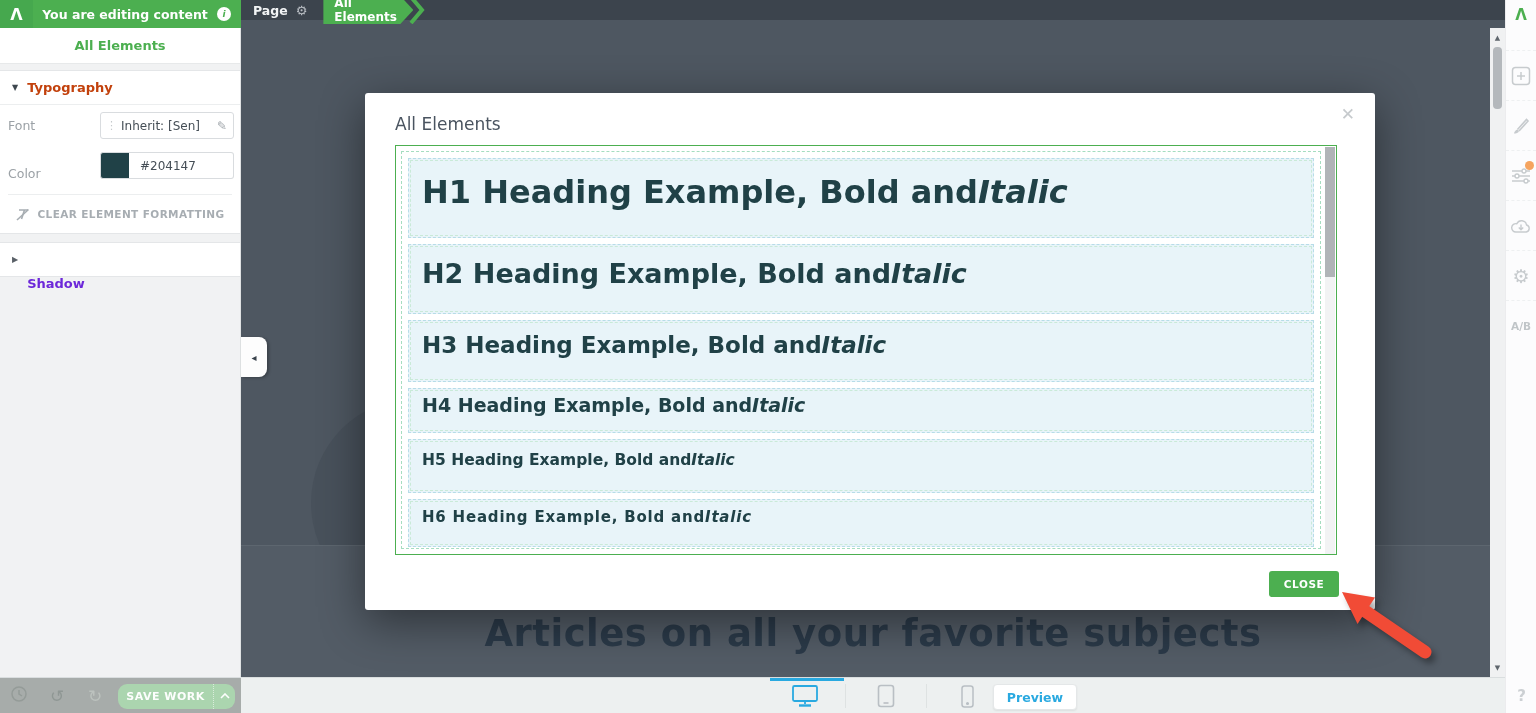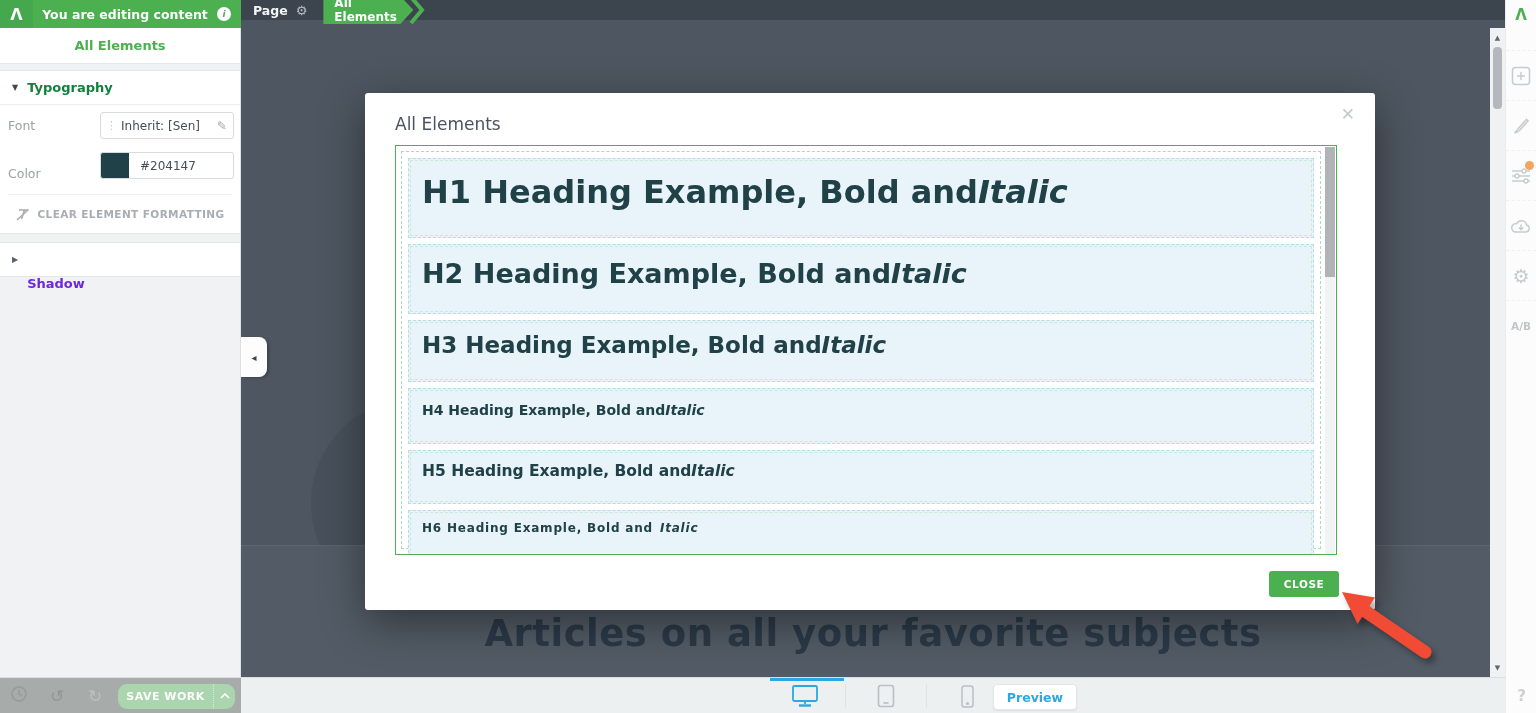--- a/index.html
+++ b/index.html
@@ -13,21 +13,21 @@
   .info-badge { width:14px; height:14px; background:#fff; color:#4caf50; border-radius:50%; font-size:9px; font-weight:bold; font-style:italic; display:flex; align-items:center; justify-content:center; margin-right:10px; }
 
   
   .sidebar { position:absolute; left:0; top:28px; width:241px; height:650px; background:#f1f2f3; border-right:1px solid #dfe2e3; }
   .sb-title { height:36px; background:#fff; border-bottom:1px solid #e7e9ea; color:#4caf50; font-size:13px; font-weight:bold; display:flex; align-items:center; justify-content:center; }
   .card { background:#fff; border-top:1px solid #e4e6e8; border-bottom:1px solid #e4e6e8; }
   .card.typography { margin-top:6px; }
   .card-header { height:33px; display:flex; align-items:center; padding-left:12px; cursor:pointer; }
   .tri { font-size:8px; color:#3e474f; margin-right:9px; }
   .tri.gray { color:#596067; }
-  .card-header-label { font-size:13px; font-weight:bold; color:#15803d; }
+  .card-header-label { font-size:13px; font-weight:bold; color:#c2410c; }
   .hdr-divider { border-top:1px solid #eceeef; }
   .prop-row { position:relative; height:41px;padding-left:24px; }
   .prop-label { position:absolute; left:8px; top:13px; font-size:12.5px; color:#9ba1a6; }
   .font-input { position:absolute; left:100px; top:7px; width:134px; height:27px; background:#fff; border:1px solid #d9dcdf; border-radius:3px; display:flex; align-items:center; }
   .drag-dots { color:#c5c9cc; font-size:11px; padding:0 4px 0 5px; letter-spacing:0; }
   .font-value { flex:1; font-size:12px; color:#454e56; }
   .pencil { color:#a0a6ab; font-size:12px; padding-right:6px; }
   .color-row { position:relative; height:42px; }
   .color-swatch { position:absolute; left:100px; top:6px; width:30px; height:27px; background:#204147; border:1px solid #d9dcdf; border-radius:3px 0 0 3px; }
   .color-value { position:absolute; left:129px; top:6px; width:105px; height:27px; border:1px solid #d9dcdf; border-left:none; border-radius:0 3px 3px 0; font-size:12px; color:#454e56; display:flex; align-items:center; padding-left:11px; background:#fff; }
@@ -56,23 +56,23 @@
   .modal { position:absolute; left:365px; top:93px; width:1010px; height:517px; background:#fff; border-radius:3px; box-shadow:0 12px 45px rgba(0,0,0,.45); z-index:20; }
   .modal-title { position:absolute; left:30px; top:21px; font-size:17px; color:#4a5460; }
   .modal-close { position:absolute; right:20px; top:11px; font-size:17px; color:#c6cacd; cursor:pointer; }
   .modal-content { position:absolute; left:30px; top:52px; width:942px; height:410px; border:1px solid #4caf50; padding:5px 15px 5px 5px; overflow:hidden; background:#fff; }
   .modal-inner { border:1px dashed #a5ddc0; padding:6px; height:100%; }
   .hb { background:#e8f4f9; border:1px dashed #b7dce8; outline:1px dashed #c9ead8; outline-offset:-3px; margin-bottom:6px; display:flex; align-items:center; padding-left:13px; padding-bottom:12px; color:#204147; font-weight:bold; }
   .hb .it { font-style:italic; }
   .hb.h1 { height:80px; font-size:32px; }
   .hb.h2 { height:70px; font-size:27px; }
   .hb.h3 { height:62px; font-size:23px; }
-  .hb.h4 { height:56px; font-size:14px; }
+  .hb.h4 { height:45px; font-size:19px; }
   .hb.h5 { height:54px; font-size:15.5px; }
-  .hb.h6 { height:48px; font-size:12px; letter-spacing:0.8px;gap:7px; }
+  .hb.h6 { height:48px; font-size:15px; letter-spacing:0.8px; }
   .content-scrollbar { position:absolute; right:1px; top:1px; width:10px; height:408px; background:#f2f3f4; }
   .content-thumb { position:absolute; left:0; top:0; width:10px; height:130px; background:#b0b4b7; }
   .modal-footer-btn { position:absolute; left:904px; top:478px; width:70px; height:26px; background:#4caf50; border:none; border-radius:3px; color:#fff; font-size:10.5px; font-weight:bold; letter-spacing:0.6px; cursor:pointer; font-family:inherit; }
 
   .red-arrow { position:absolute; left:1320px; top:580px; z-index:40; filter:drop-shadow(4px 5px 3px rgba(0,0,0,.35)); }
 
   
   .v-scroll { position:absolute; left:1490px; top:28px; width:15px; height:649px; background:#f0f1f2; z-index:6; }
   .v-scroll .arr { position:absolute; left:0; width:15px; text-align:center; font-size:7px; color:#5f666d; }
   .v-scroll .arr.up { top:6px; }

